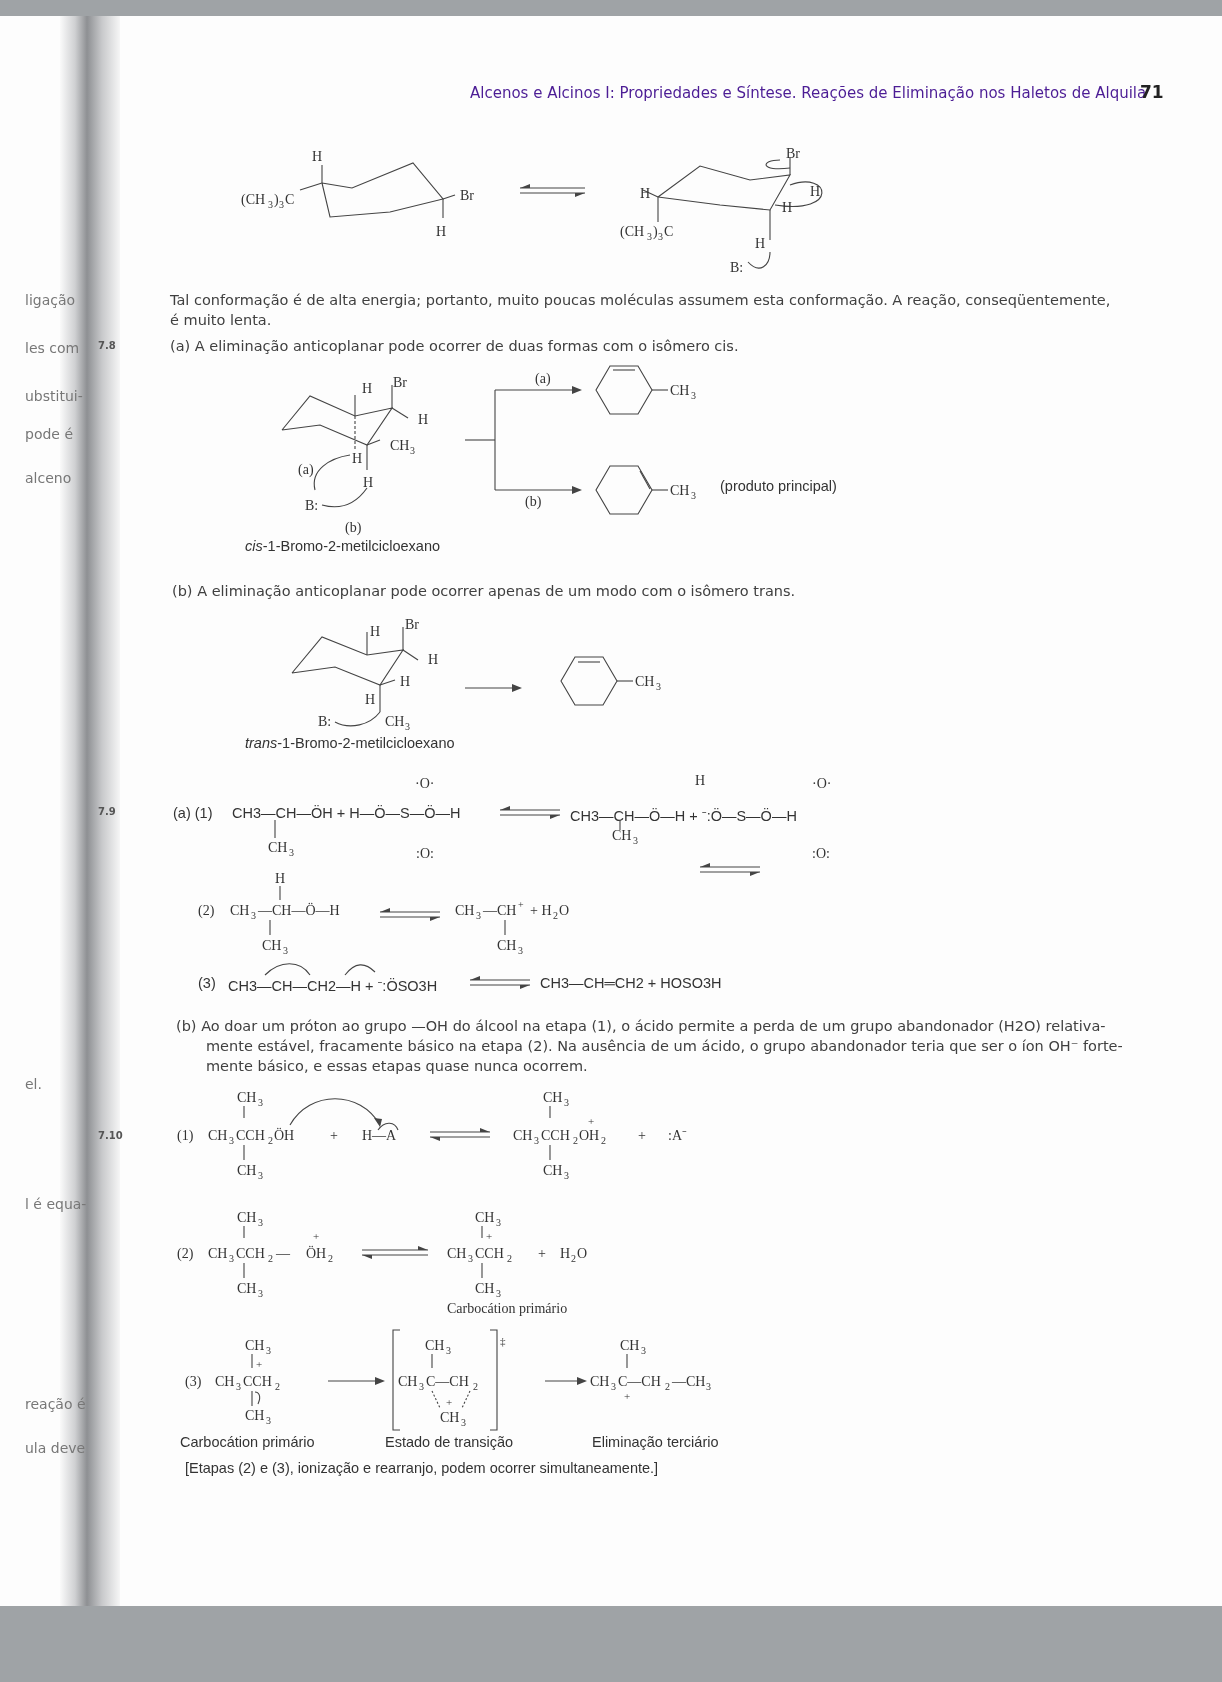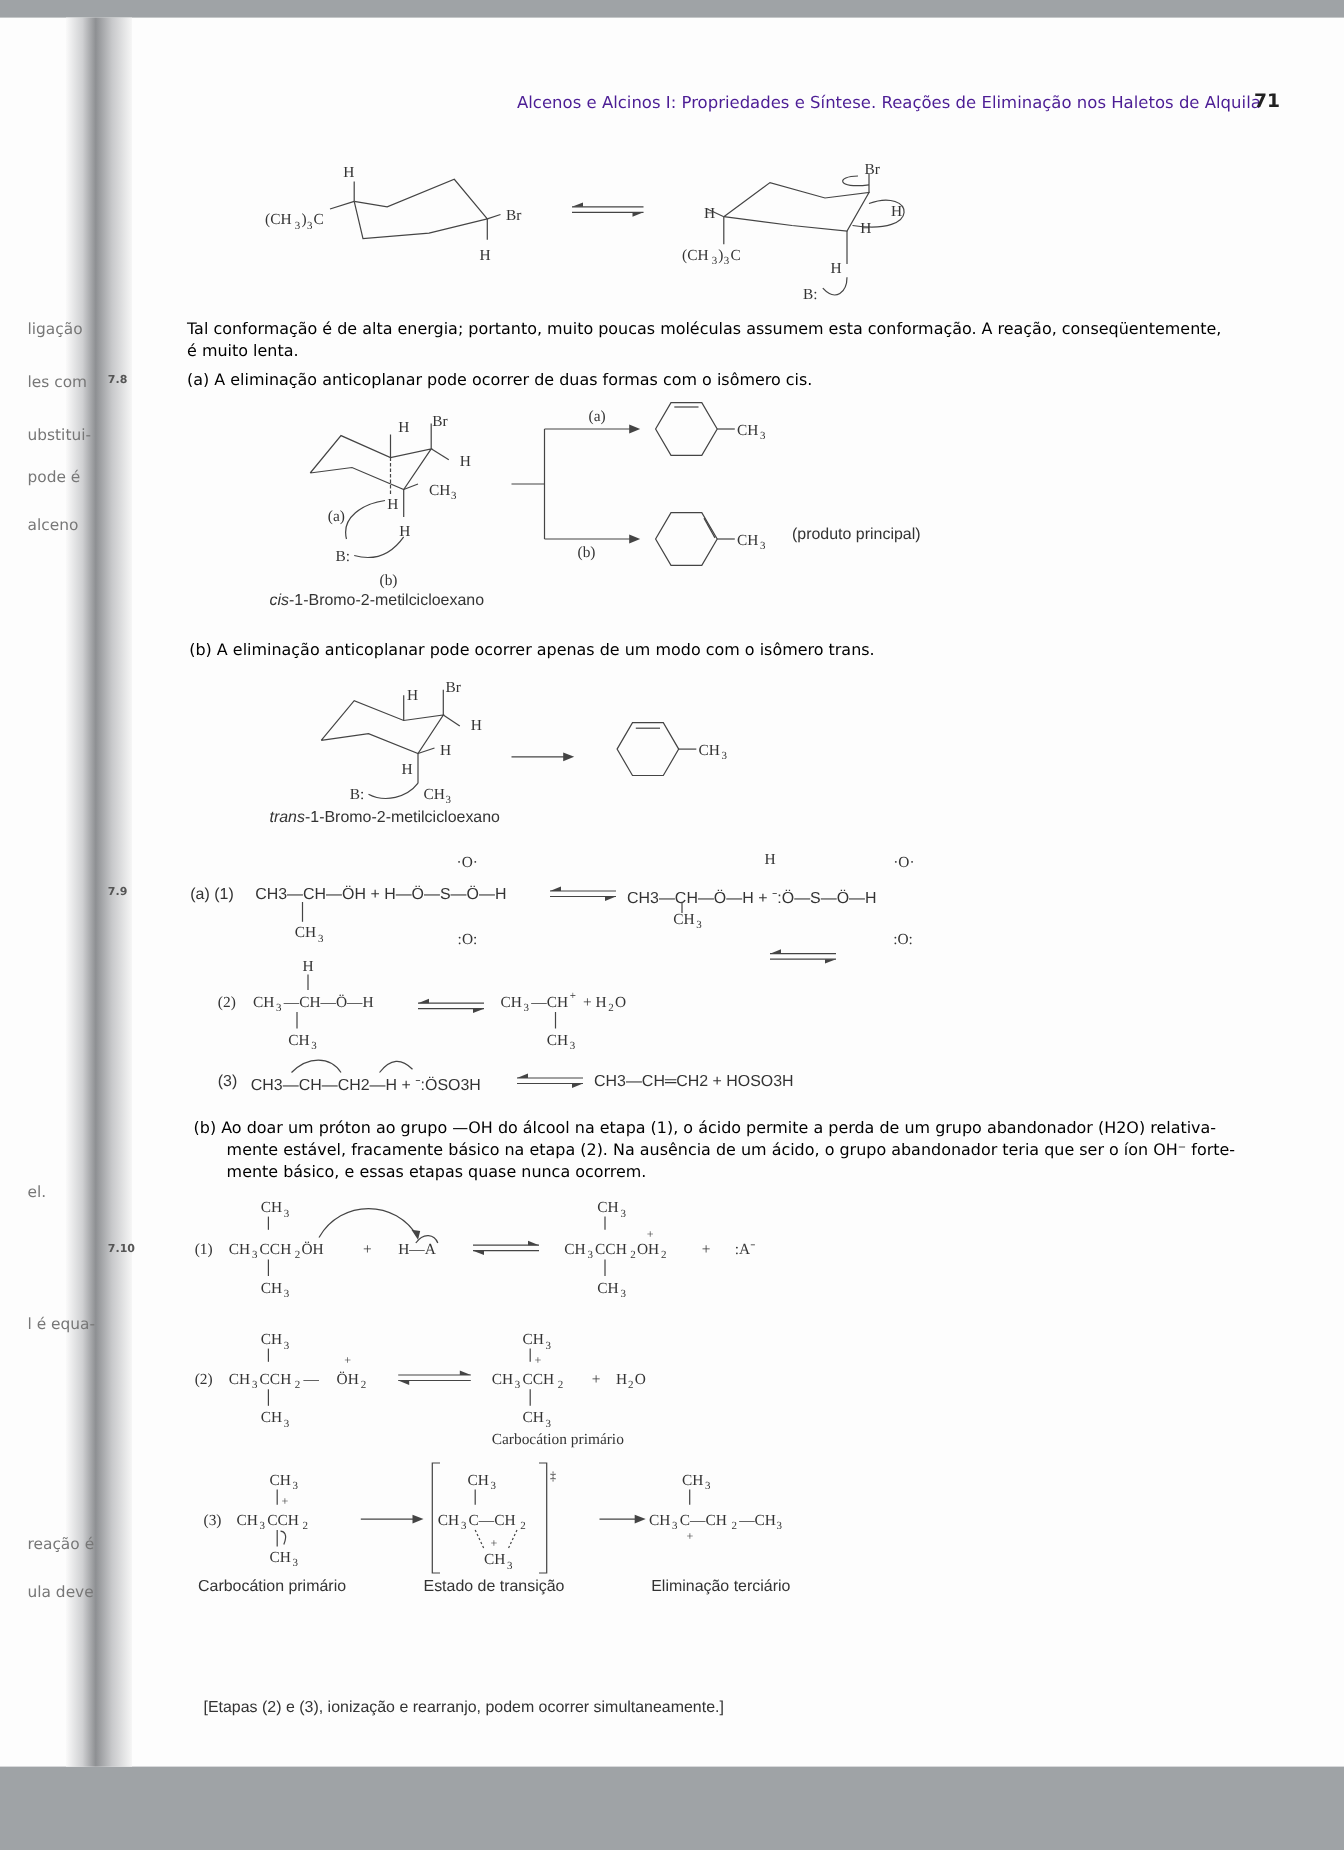--- a/index.html
+++ b/index.html
@@ -13,21 +13,21 @@
     background:#fdfdfd;
   }
   .gutter {
     position:absolute; left:60px; top:16px; width:60px; height:1590px;
     background:linear-gradient(90deg,#fafafa 0%,#cfd0d2 25%,#8e9093 45%,#c8c9cb 70%,#f6f6f6 100%);
   }
   .leftpage-text { position:absolute; left:0; font-family:"DejaVu Sans", sans-serif; font-size:14px; color:#777; white-space:nowrap;margin-left:25px; }
   .abs { position:absolute; white-space:nowrap; }
   .hdr { font-size:15px; color:#4c1d95; }
   .pnum { font-size:17px; font-weight:bold; color:#222; }
-  .body-text { font-size:14.5px; color:#000000; line-height:20px; }
+  .body-text { font-size:14.5px; color:#404040; line-height:20px; }
   .serif { font-family:Liberation Sans, sans-serif; font-size:14.5px; color:#333; }
   .num { font-size:10px; font-weight:bold; color:#555; }
   svg { position:absolute; overflow:visible; }
   svg text { font-family:"Liberation Serif", serif; font-size:14px; fill:#333; }
   svg line, svg polyline, svg path, svg polygon { stroke:#444; stroke-width:1.1; fill:none; }
   .arrowhead { fill:#444; stroke:none; }
 </style>
 </head>
 <body>
 
@@ -338,13 +338,13 @@
     <text x="611" y="1390" style="font-size:10px">3</text>
     <text x="618" y="1386">C—CH</text>
     <text x="665" y="1390" style="font-size:10px">2</text>
     <text x="672" y="1386">—CH</text>
     <text x="706" y="1390" style="font-size:10px">3</text>
   <text x="624" y="1400" style="font-size:11px">+</text>
 </svg>
 <div class="abs serif" style="left:180px;top:1434px">Carbocátion primário</div>
 <div class="abs serif" style="left:385px;top:1434px">Estado de transição</div>
 <div class="abs serif" style="left:592px;top:1434px">Eliminação terciário</div>
-<div class="abs serif" style="left:185px;top:1544px">[Etapas (2) e (3), ionização e rearranjo, podem ocorrer simultaneamente.]</div>
+<div class="abs serif" style="left:185px;top:1460px">[Etapas (2) e (3), ionização e rearranjo, podem ocorrer simultaneamente.]</div>
 
 </body></html>

